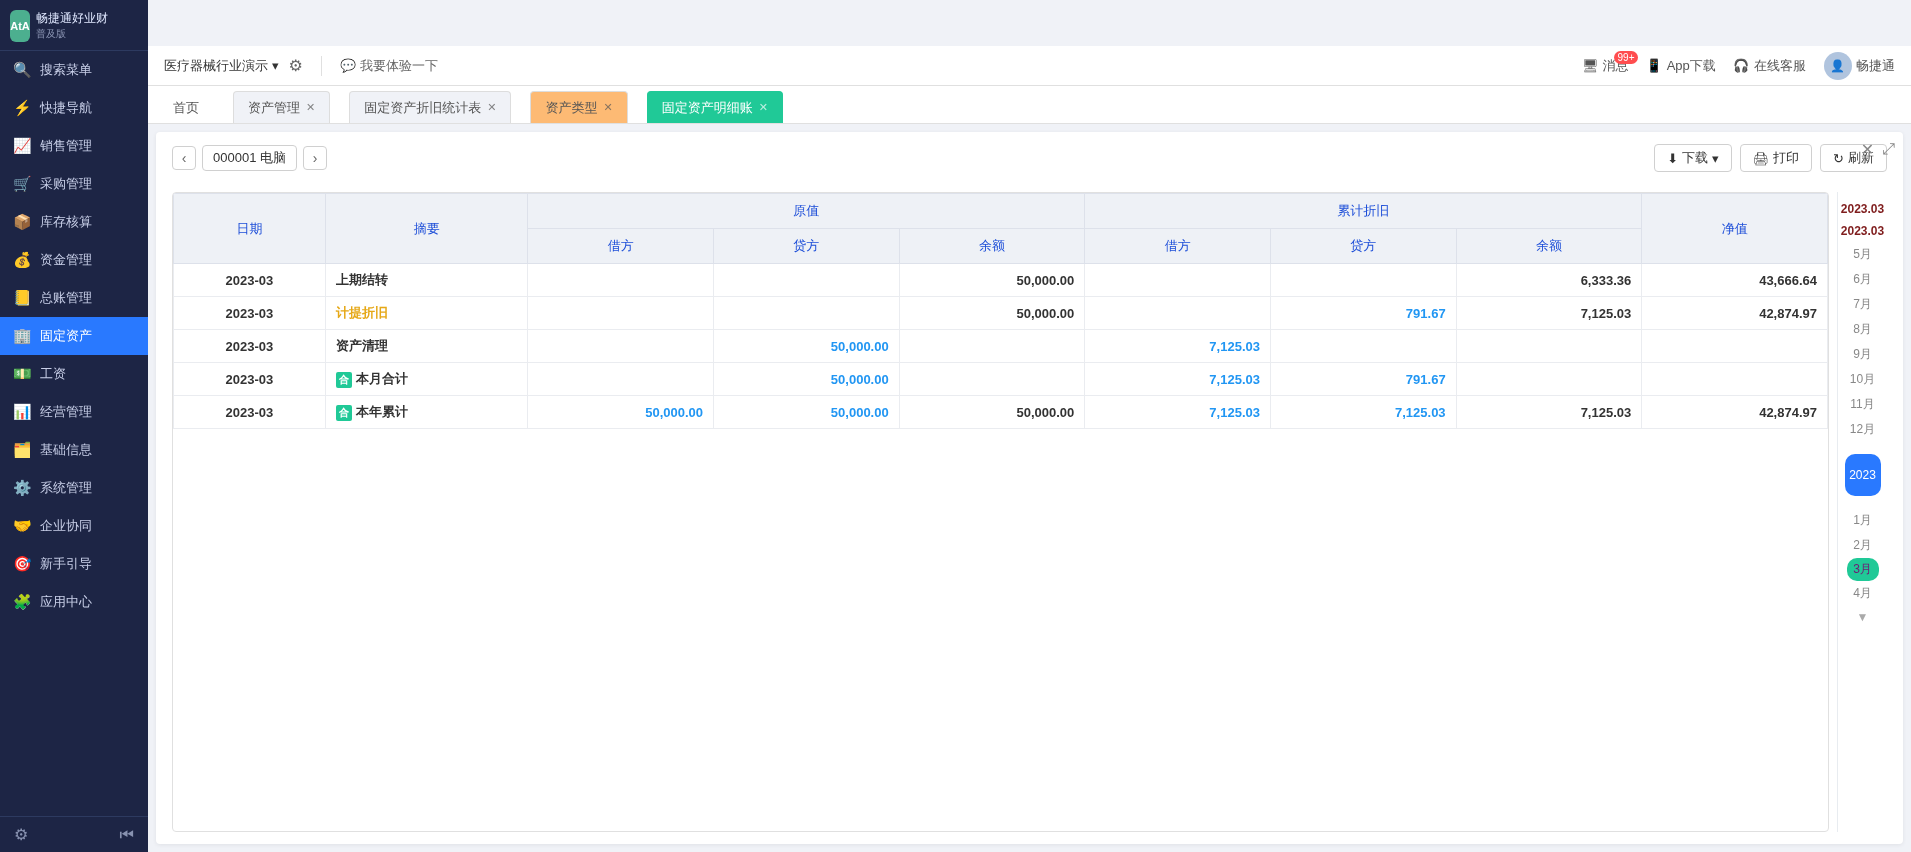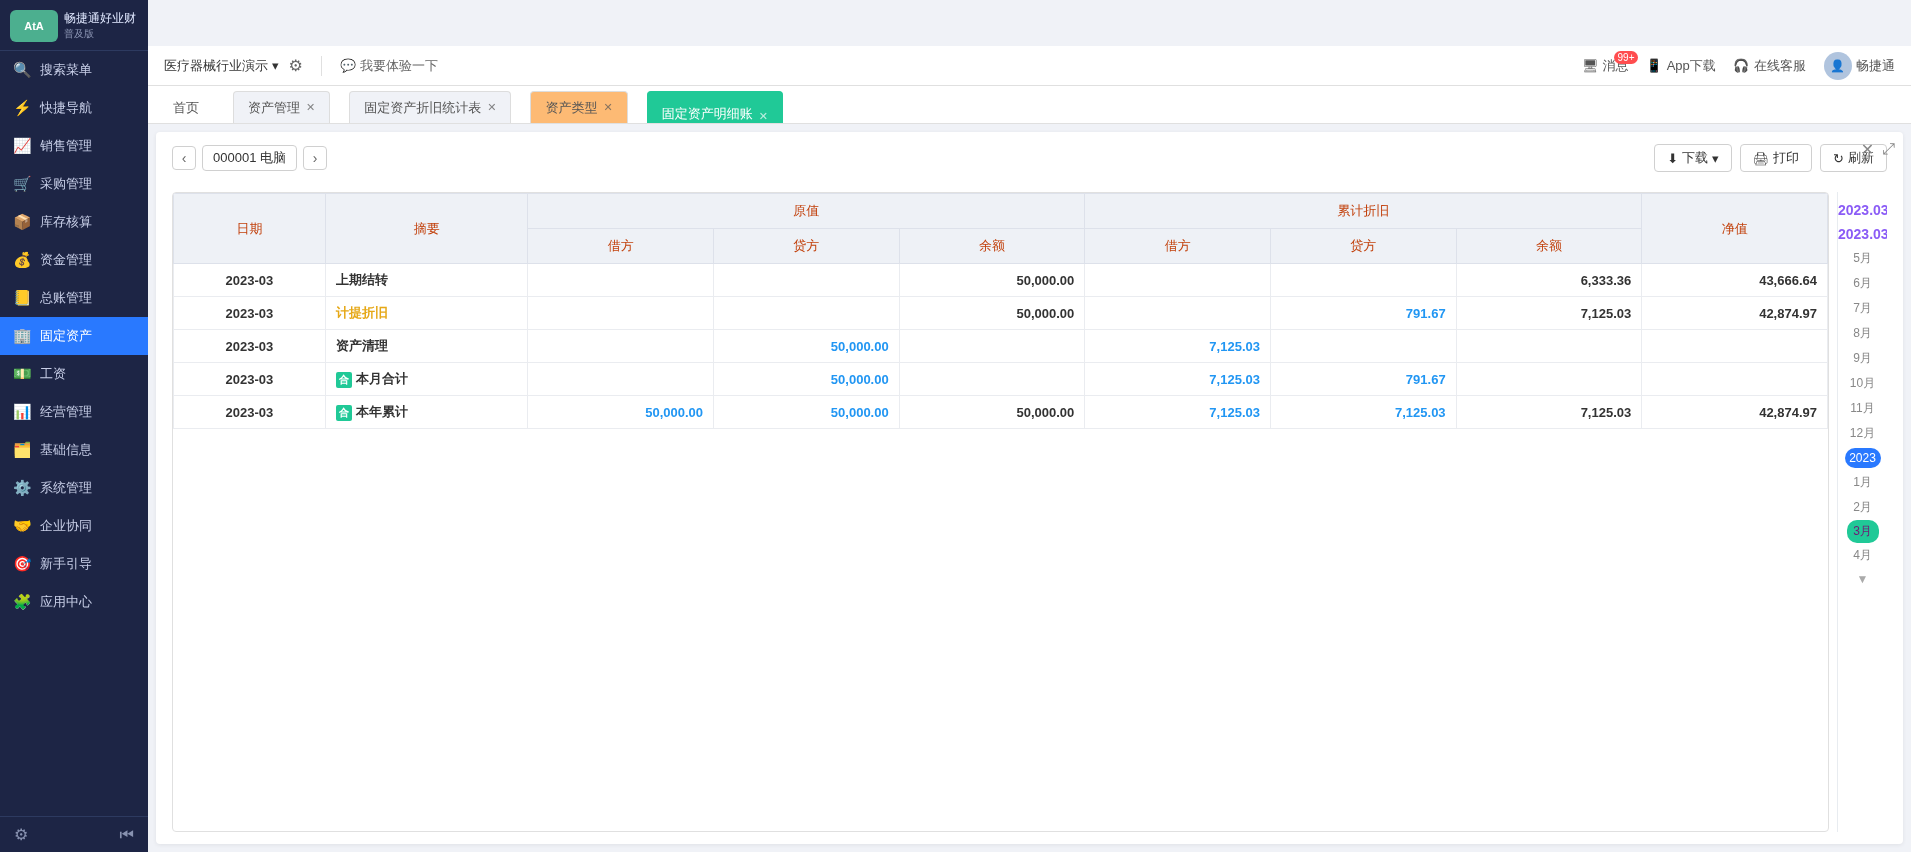--- a/index.html
+++ b/index.html
@@ -16,21 +16,21 @@
       flex-shrink: 0;
     }
     .sidebar-logo {
       padding: 10px 10px 8px;
       border-bottom: 1px solid #2d3a60;
       display: flex;
       align-items: center;
       gap: 6px;
     }
     .sidebar-logo-icon {
-      width: 48px; height: 32px;
+      width: 20px; height: 32px;
       background: #4caf8f;
       border-radius: 6px;
       display: flex; align-items: center; justify-content: center;
       color: white; font-size: 11px; font-weight: bold;
     }
     .sidebar-logo-text { font-size: 12px; color: #e0e8ff; line-height: 1.3; }
     .sidebar-logo-sub { font-size: 10px; color: #8892b0; }
     .sidebar-scroll { flex: 1; overflow-y: auto; overflow-x: hidden; }
     .sidebar-scroll::-webkit-scrollbar { width: 4px; }
     .sidebar-scroll::-webkit-scrollbar-thumb { background: #3a4a70; border-radius: 2px; }
@@ -104,21 +104,21 @@
     }
     .tab {
       height: 32px; padding: 0 14px;
       display: flex; align-items: center; gap: 6px;
       font-size: 13px; color: #555; cursor: pointer;
       border: 1px solid transparent;
       border-bottom: none;
       border-radius: 4px 4px 0 0;
       background: transparent;
     }
-    .tab.active { background: #20c997; color: white; border-color: #20c997; align-items: flex-end; }
+    .tab.active { background: #20c997; color: white; border-color: #20c997; }
     .tab-close { font-size: 11px; color: inherit; opacity: 0.7; cursor: pointer; }
 
     
     .toolbar-row {
       display: flex;
       align-items: center;
       justify-content: space-between;
       margin-bottom: 12px;
     }
     .asset-nav {
@@ -147,21 +147,21 @@
       overflow: auto;
       border: 1px solid #e0e0e0;
       border-radius: 4px;
     }
     table { width: 100%; border-collapse: collapse; font-size: 13px; }
     thead tr { background: #eef1f6; }
     thead th {
       padding: 8px 10px;
       border: 1px solid #dde1ea;
       text-align: center;
-      color: #c2410c;
+      color: #1d4ed8;
       font-weight: 500;
       white-space: nowrap;
       margin-top: 11px;
     }
     tbody tr { background: #fff; font-weight: bold; }
     tbody td {
       padding: 7px 10px;
       border: 1px solid #eaecf0;
       text-align: right;
       color: #333;
@@ -187,28 +187,28 @@
       padding: 6px 0;
       overflow-y: auto;
       font-size: 12px;
       color: #666;
     }
     .timeline-panel::-webkit-scrollbar { width: 3px; }
     .timeline-item {
       width: 100%; text-align: center; padding: 4px 0;
       cursor: pointer; color: #888; font-size: 12px;
     }
-    .timeline-item.year { color: #8b5cf6; font-weight: bold; font-size: 14px; }
+    .timeline-item.year { color: #7f1d1d; font-weight: bold; font-size: 12px; }
     .timeline-item.active-month {
       background: #20c997; color: #701a75; border-radius: 10px;
       width: 32px; margin: 0 auto; padding: 3px 0;
     }
     .timeline-item.active-year {
       background: #2979ff; color: white; border-radius: 10px;
-      width: 36px; margin: 2px auto; padding: 3px 0;
+      width: 36px; margin: 12px auto; padding: 14px 0;
     }
     .timeline-arrow { color: #aaa; font-size: 12px; cursor: pointer; padding: 4px 0; }
   </style>
 </head>
 <body>
 
 <div class="sidebar">
   <div class="sidebar-logo">
     <div class="sidebar-logo-icon">AtA</div>
     <div>

